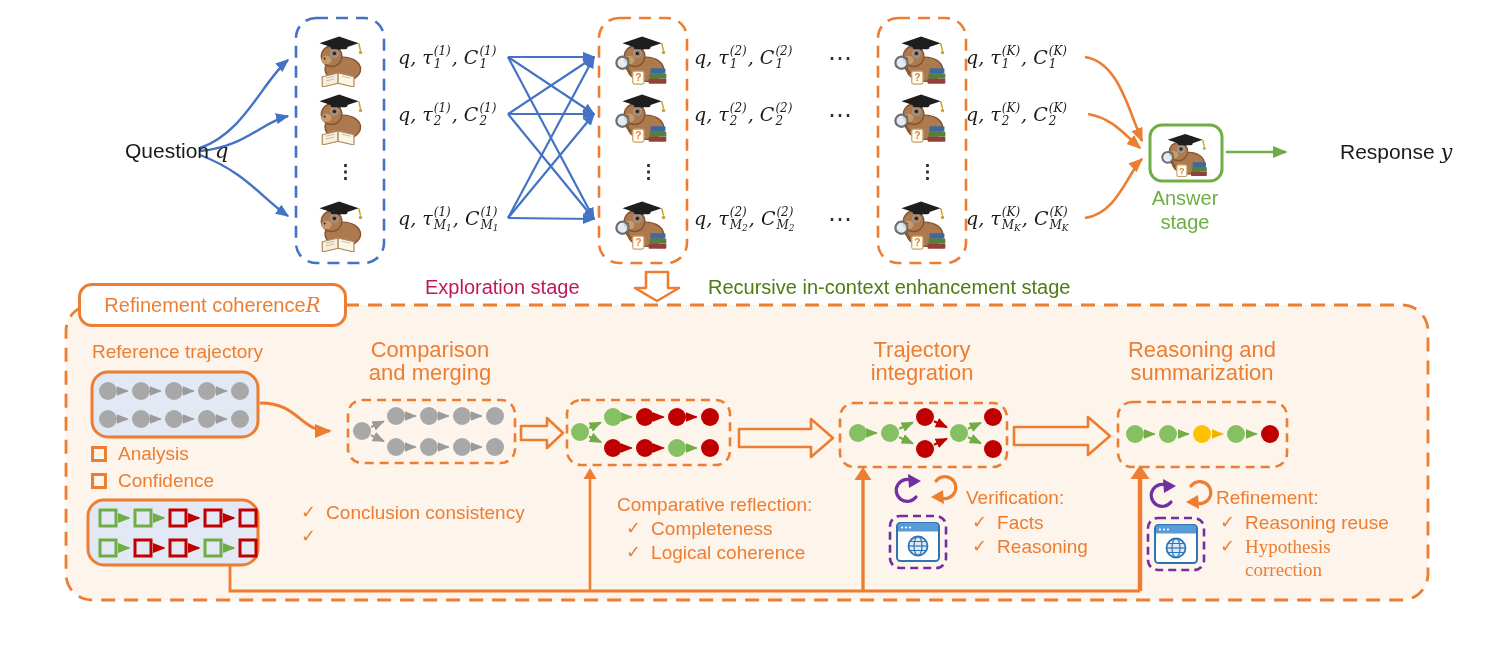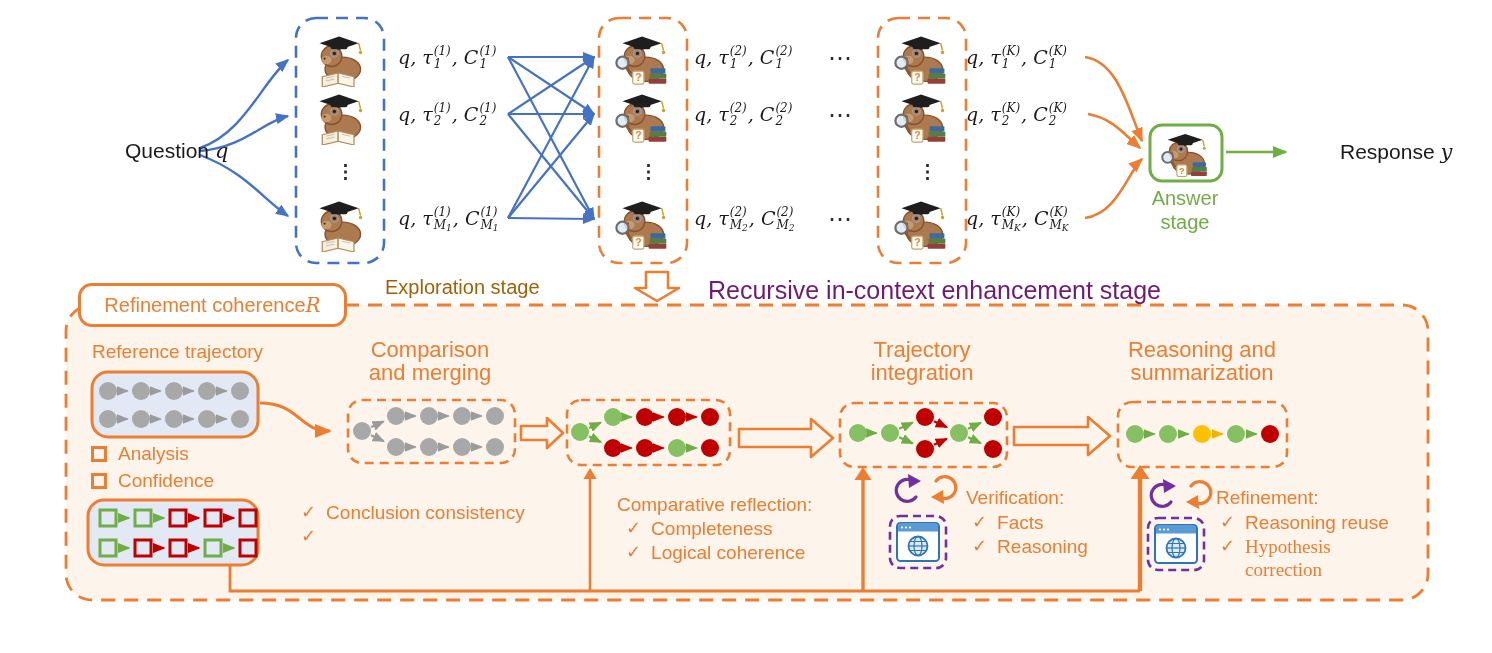--- a/index.html
+++ b/index.html
@@ -11,22 +11,22 @@
   .mvar{font-family:"DejaVu Serif",serif;font-style:italic;}
   .qtext{font-size:21px;color:#1a1a1a;margin-left:40px;}
   .mlabel{font-family:"DejaVu Serif",serif;font-style:italic;font-size:19px;color:#1a1a1a;
           display:flex;align-items:center;height:36px;}
   .ss{display:inline-flex;flex-direction:column;align-items:flex-start;line-height:1.05;
       font-size:12px;vertical-align:middle;margin:0 1px 0 1px;transform:translateY(1px);}
   .ss .sub sub, .ss .sub .nsb{font-size:9px;}
   .ss .sub sub{vertical-align:baseline;position:relative;top:2px;}
   .vdots{font-size:19px;font-weight:bold;color:#2b2b2b;letter-spacing:0;}
   .hdots{font-size:24px;color:#2b2b2b;letter-spacing:2px;}
-  .stage-blue{font-size:20px;color:#a16207;}
-  .stage-orange{font-size:25px;color:#701a75;}
+  .stage-blue{font-size:20px;color:#be185d;margin-left:40px;}
+  .stage-orange{font-size:20px;color:#4d7c0f;}
   .green-label{font-size:20px;color:#70AD47;text-align:center;line-height:24px;}
   .op-box{left:78px;top:283px;width:263px;height:38px;background:#ffffff;border:3px solid #ED7D31;
           border-radius:14px;display:flex;align-items:center;justify-content:center;
           font-size:20px;color:#ED7D31;z-index:3;}
   .step-title{color:#ED7D31;font-size:22px;text-align:center;line-height:23px;width:190px;}
   .ref-title{color:#ED7D31;font-size:19px;}
   .legend-row{display:flex;align-items:center;gap:11px;color:#ED7D31;font-size:19px;}
   .legend-sq{width:10px;height:10px;border:3px solid #ED7D31;display:inline-block;background:transparent;}
   .check-row{display:flex;align-items:flex-start;gap:10px;color:#ED7D31;font-size:19px;line-height:23px;}
   .check-row .ck{font-size:18px;}

